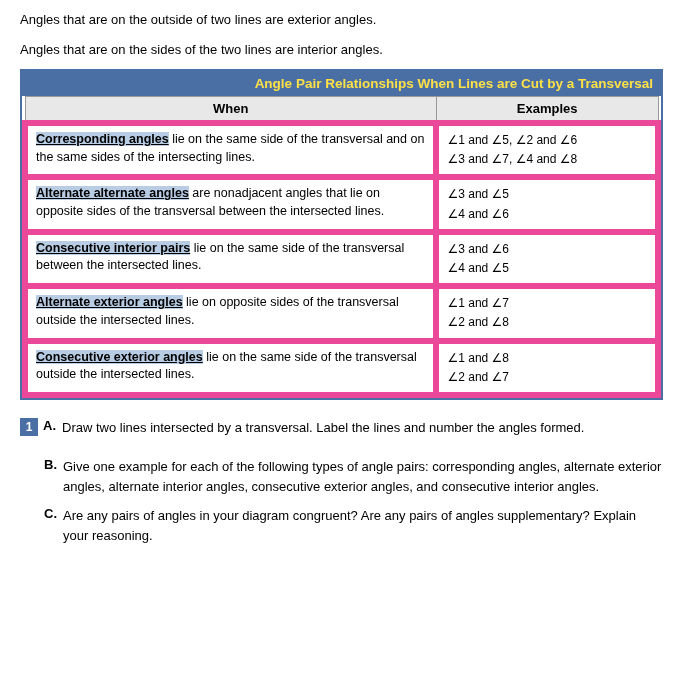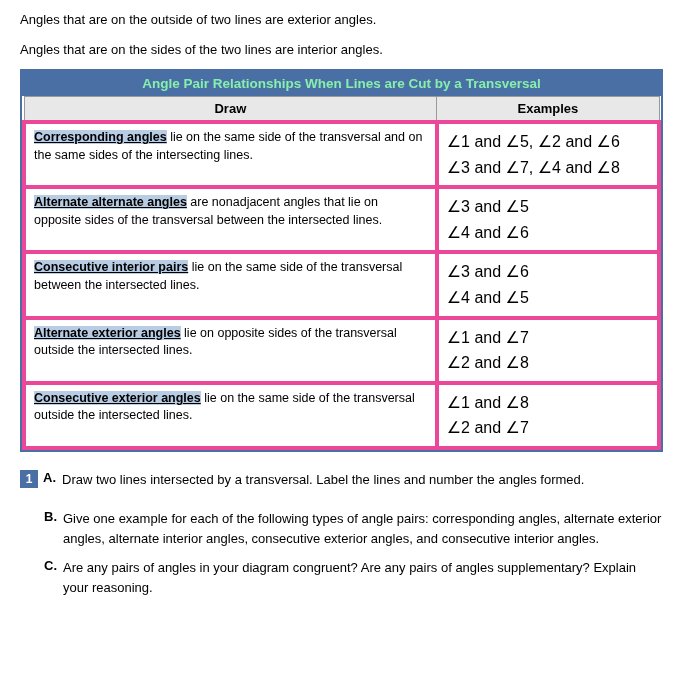--- a/index.html
+++ b/index.html
@@ -16,57 +16,57 @@
       font-size: 13px;
       margin-bottom: 10px;
       line-height: 1.5;
     }
     .table-wrapper {
       border: 2px solid #4a6fa5;
       margin-bottom: 18px;
     }
     .table-title {
       background-color: #4a6fa5;
-      color: #86efac;
+      color: #fde047;
       font-weight: bold;
       font-size: 13.5px;
       padding: 5px 8px;
-      text-align: center;
+      text-align: right;
     }
     table {
       width: 100%;
       border-collapse: collapse;
     }
     table thead th {
       background-color: #e8e8e8;
       border: 1px solid #999;
       padding: 4px 8px;
       font-weight: bold;
       font-size: 13px;
     }
     table thead th:first-child {
       width: 65%;
     }
     table thead th:last-child {
       width: 35%;
     }
     table tbody tr td {
-      border: 4px solid #ec4899;
+      border: 6px solid #ec4899;
       padding: 5px 8px;
       vertical-align: top;
       font-size: 12.5px;
       line-height: 1.4;
     }
     .term-highlight {
       background-color: #b8cce4;
       font-weight: bold;
       text-decoration: underline;
     }
     .examples-cell {
-      font-size: 16px;
+      font-size: 12px;
       line-height: 1.6;
     }
     .section-num {
       display: inline-flex;
       align-items: center;
       justify-content: center;
       background: #4a6fa5;
       color: #fff;
       font-weight: bold;
       font-size: 12px;
@@ -101,21 +101,21 @@
   <p class="intro-text">Angles that are on the outside of two lines are exterior angles.</p>
   <p class="intro-text">Angles that are on the sides of the two lines are interior angles.</p>
 </div>
 
 <div class="table-wrapper">
   <div class="table-title">Angle Pair Relationships When Lines are Cut by a Transversal</div>
   <table>
     <thead>
       <tr>
         <th>
-          <span>Draw</span>
+          <span>When</span>
         </th>
         <th>
           <span>Examples</span>
         </th>
       </tr>
     </thead>
     <tbody>
       <tr>
         <td>
           <span class="term-highlight">Corresponding angles</span>

